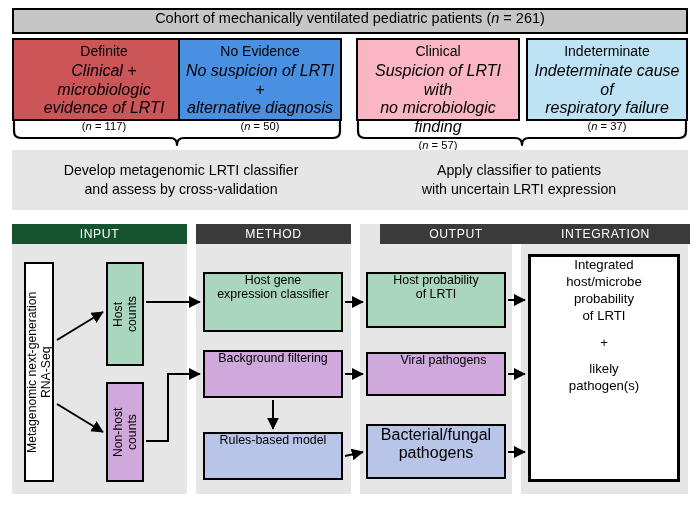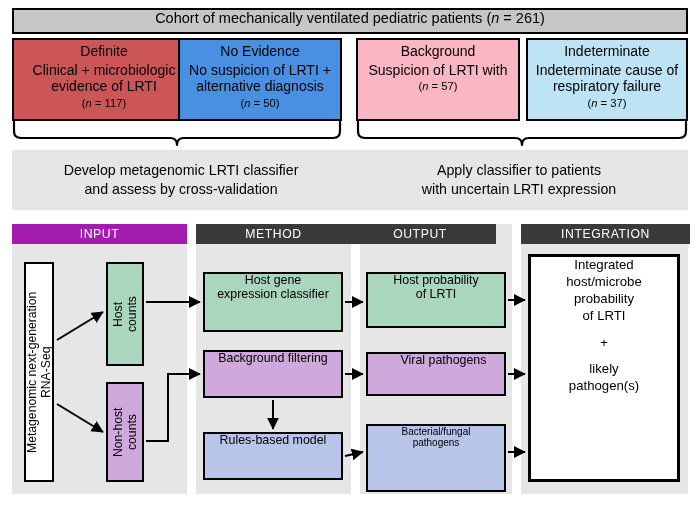--- a/index.html
+++ b/index.html
@@ -50,22 +50,23 @@
     height: 83px;
     padding: 3px 4px 2px 4px;
     justify-content: flex-start;
   }
   .group-box .title {
     font-size: 14px;
     margin-bottom: 2px;
     margin-top: 1px;
   }
   .group-box .desc {
-    font-size: 14px;
+    font-size: 16px;
     line-height: 1.18;
+    font-style: italic;
   }
   .group-box .nval {
     font-size: 11.2px;
     margin-top: 2px;
   }
 
   #grp-definite    { left: 12px;  width: 172px; background: #cc5557; padding-left: 16px; }
   #grp-noevidence  { left: 178px; width: 164px; background: #4a90e2; }
   #grp-suspected   { left: 356px; width: 164px; background: #fbb6c4; }
   #grp-indeterminate { left: 526px; width: 162px; background: #bde3f5; }
@@ -116,21 +117,21 @@
     font-size: 12.2px;
     letter-spacing: 0.6px;
     top: 224px;
   }
 
   #col-input       { left: 12px;  width: 175px; height: 270px; }
   #hdr-input       { left: 12px;  width: 175px; }
   #col-method      { left: 196px; width: 155px; height: 270px; }
   #hdr-method      { left: 196px; width: 155px; }
   #col-output      { left: 360px; width: 152px; height: 270px; }
-  #hdr-output      { left: 344px; width: 152px; }
+  #hdr-output      { left: 380px; width: 152px; }
   #col-integration { left: 521px; width: 167px; height: 270px; }
   #hdr-integration { left: 521px; width: 169px; }
 
   
   .vbox {
     writing-mode: vertical-rl;
     transform: rotate(180deg);
     display: flex;
     align-items: center;
     justify-content: center;
@@ -205,23 +206,23 @@
     top: 352px;
     width: 140px;
     height: 44px;
     background: #cfa8dc;
     font-size: 12.4px;
   }
   #box-bactfung {
     left: 366px;
     top: 424px;
     width: 140px;
-    height: 68px;
+    height: 55px;
     background: #b8c4e8;
-    font-size: 10px;
+    font-size: 16px;
   }
 
   
   #box-integration {
     left: 528px;
     top: 254px;
     width: 152px;
     height: 228px;
     background: #ffffff;
     font-size: 13.2px;
@@ -259,22 +260,23 @@
   </div>
 
   <div class="box group-box" id="grp-noevidence" style="background: rgb(74, 144, 226);">
     <span class="title">No Evidence</span>
     <span class="desc">No suspicion of LRTI +</span>
     <span class="desc">alternative diagnosis</span>
     <span class="nval">(<span class="ital">n</span> = 50)</span>
   </div>
 
   <div class="box group-box" id="grp-suspected" style="background: rgb(251, 182, 196);">
-    <span class="title">Background</span>
+    <span class="title">Clinical</span>
     <span class="desc">Suspicion of LRTI with</span>
+    <span class="desc">no microbiologic finding</span>
     <span class="nval">(<span class="ital">n</span> = 57)</span>
   </div>
 
   <div class="box group-box" id="grp-indeterminate" style="background: rgb(189, 227, 245);">
     <span class="title">Indeterminate</span>
     <span class="desc">Indeterminate cause of</span>
     <span class="desc">respiratory failure</span>
     <span class="nval">(<span class="ital">n</span> = 37)</span>
   </div>
 
@@ -295,21 +297,21 @@
       <span>Apply classifier to patients</span>
       <span>with uncertain LRTI expression</span>
     </div>
   </div>
 
   <div class="stage-col" id="col-input" style="background: rgb(230, 230, 230);"></div>
   <div class="stage-col" id="col-method" style="background: rgb(230, 230, 230);"></div>
   <div class="stage-col" id="col-output" style="background: rgb(230, 230, 230);"></div>
   <div class="stage-col" id="col-integration" style="background: rgb(230, 230, 230);"></div>
 
-  <div class="stage-header" id="hdr-input" style="background: #a21caf;">
+  <div class="stage-header" id="hdr-input" style="background: #14532d;">
     <span>INPUT</span>
   </div>
   <div class="stage-header" id="hdr-method" style="background: rgb(58, 58, 58);">
     <span>METHOD</span>
   </div>
   <div class="stage-header" id="hdr-output" style="background: rgb(58, 58, 58);">
     <span>OUTPUT</span>
   </div>
   <div class="stage-header" id="hdr-integration" style="background: rgb(58, 58, 58);">
     <span>INTEGRATION</span>

